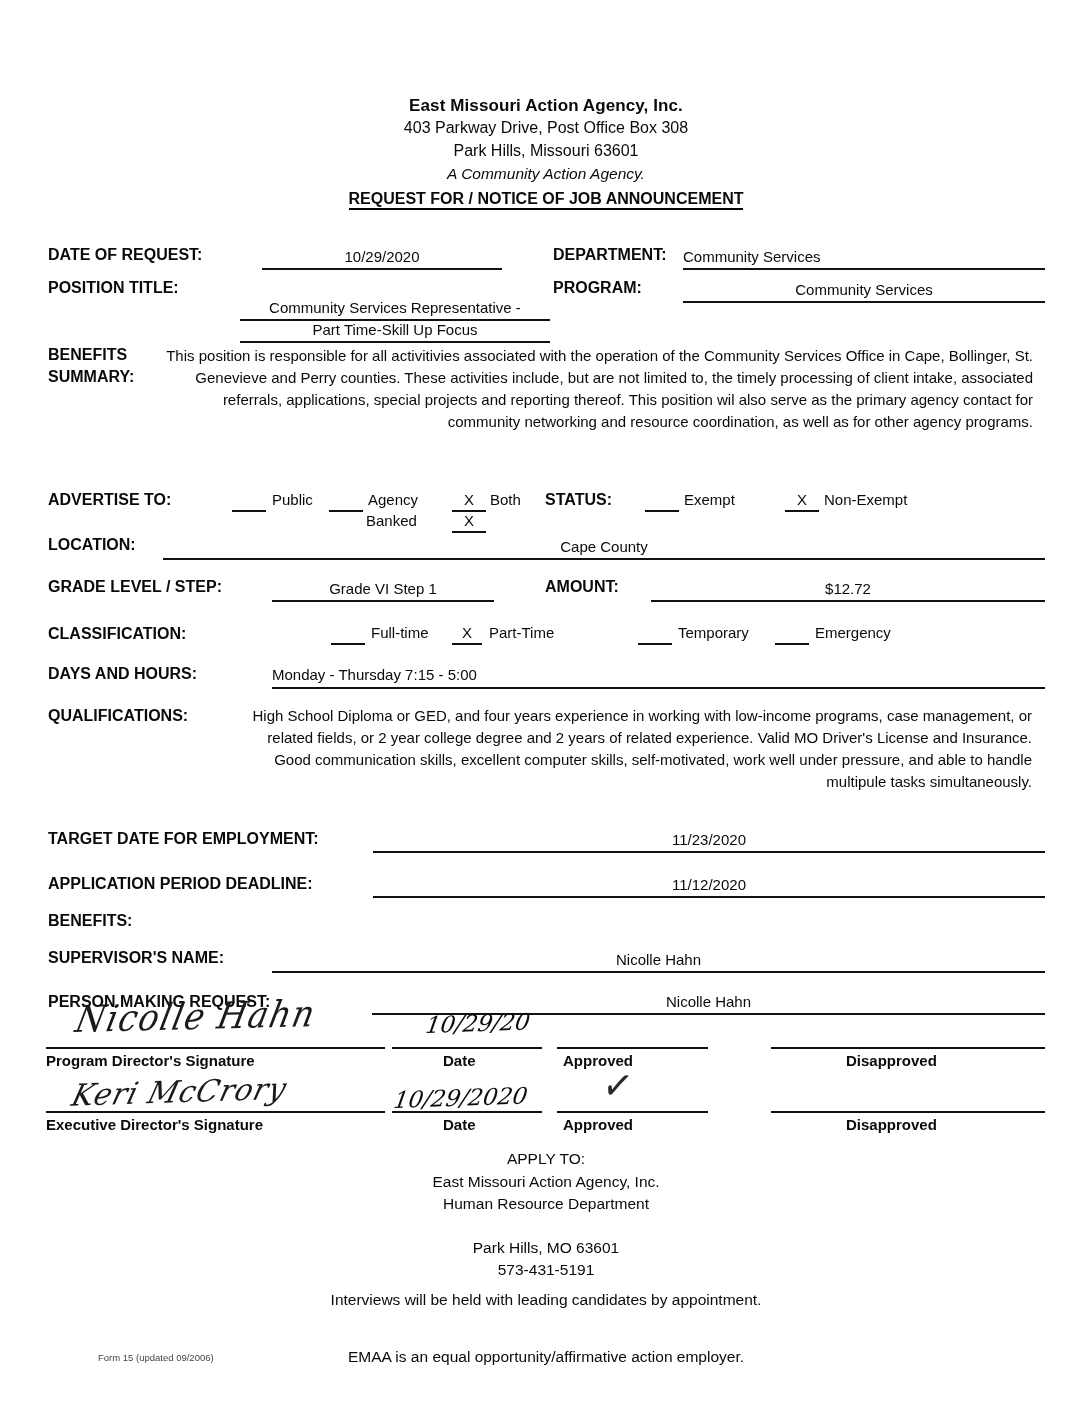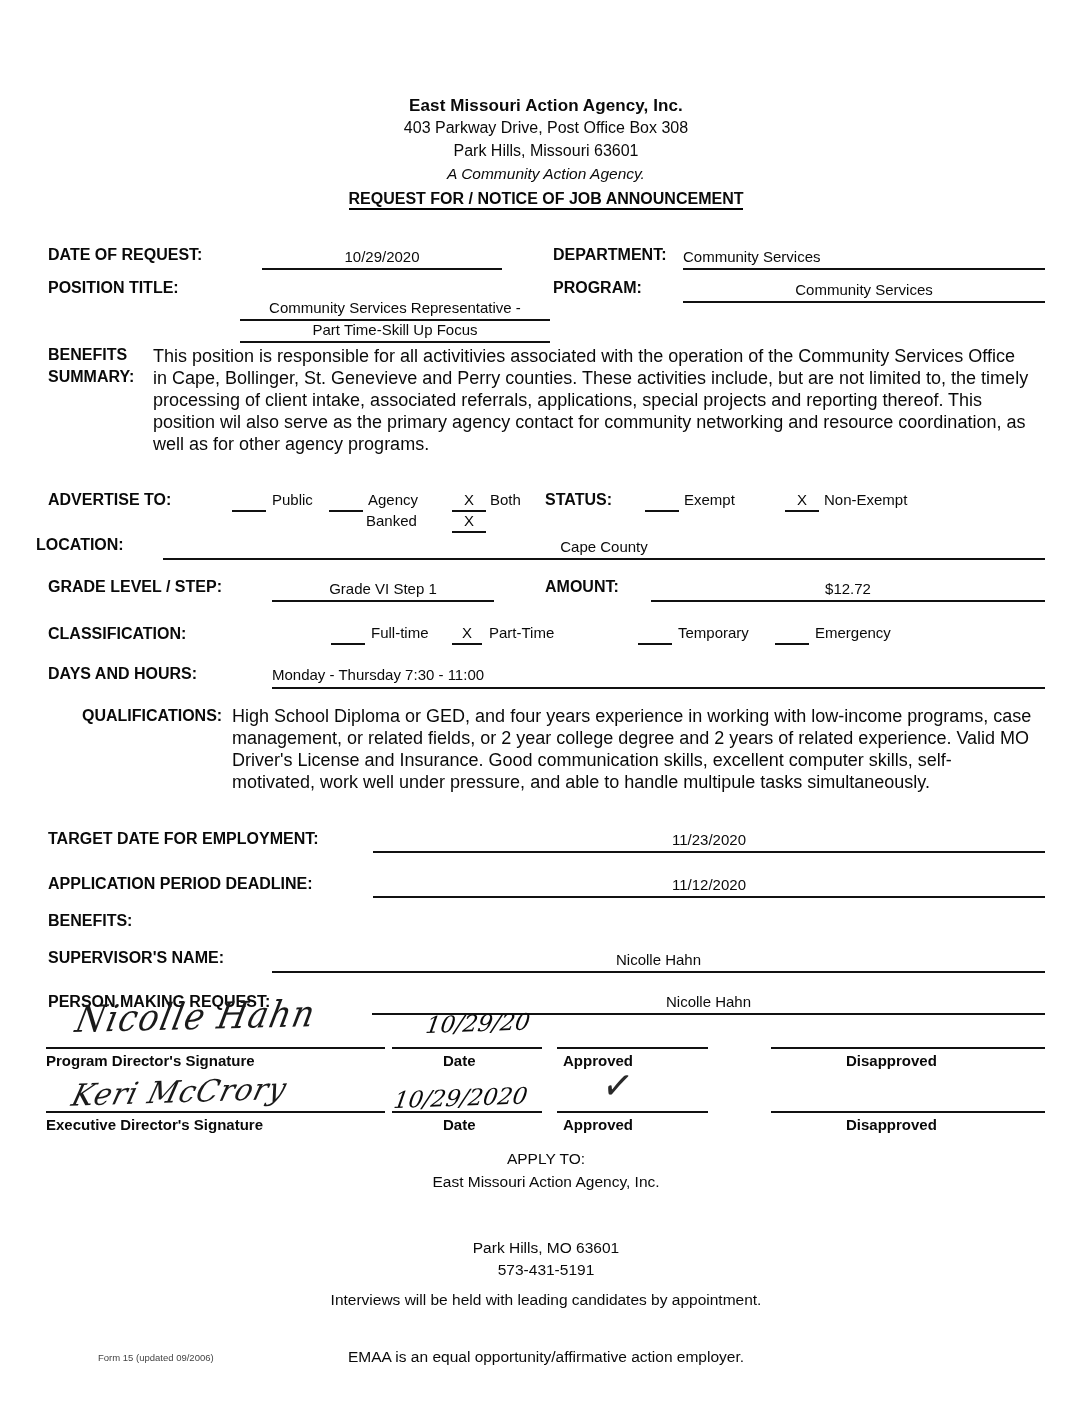--- a/index.html
+++ b/index.html
@@ -54,23 +54,23 @@
     white-space: nowrap;
   }
   .val.center { text-align: center; }
   .blank {
     position: absolute;
     border-bottom: 2px solid #111;
     height: 0;
   }
   .para {
     position: absolute;
-    font-size: 18px;
+    font-size: 15px;
     line-height: 22px;
-    text-align: left;
+    text-align: right;
   }
   .mark {
     position: absolute;
     font-size: 15px;
     text-align: center;
   }
 
   
   .sig {
     position: absolute;
@@ -178,21 +178,21 @@
 
   <div class="lbl" style="left:545px; top:491px;">STATUS:</div>
   <div class="mark" style="left:645px; top:491px; width:34px;"></div>
   <div class="blank" style="left:645px; top:510px; width:34px;"></div>
   <div class="val" style="left:684px; top:491px;">Exempt</div>
 
   <div class="mark" style="left:785px; top:491px; width:34px;">X</div>
   <div class="blank" style="left:785px; top:510px; width:34px;"></div>
   <div class="val" style="left:824px; top:491px;">Non-Exempt</div>
 
-  <div class="lbl" style="left:36px; top:536px;">LOCATION:</div>
+  <div class="lbl" style="left:48px; top:536px;">LOCATION:</div>
   <div class="val center" style="left:163px; top:538px; width:882px;">Cape County</div>
   <div class="blank" style="left:163px; top:558px; width:882px;"></div>
 
   <div class="lbl" style="left:48px; top:578px;">GRADE LEVEL / STEP:</div>
   <div class="val center" style="left:272px; top:580px; width:222px;">Grade VI Step 1</div>
   <div class="blank" style="left:272px; top:600px; width:222px;"></div>
 
   <div class="lbl" style="left:545px; top:578px;">AMOUNT:</div>
   <div class="val center" style="left:651px; top:580px; width:394px;">$12.72</div>
   <div class="blank" style="left:651px; top:600px; width:394px;"></div>
@@ -209,24 +209,24 @@
 
   <div class="mark" style="left:638px; top:624px; width:34px;"></div>
   <div class="blank" style="left:638px; top:643px; width:34px;"></div>
   <div class="val" style="left:678px; top:624px;">Temporary</div>
 
   <div class="mark" style="left:775px; top:624px; width:34px;"></div>
   <div class="blank" style="left:775px; top:643px; width:34px;"></div>
   <div class="val" style="left:815px; top:624px;">Emergency</div>
 
   <div class="lbl" style="left:48px; top:665px;">DAYS AND HOURS:</div>
-  <div class="val" style="left:272px; top:666px;">Monday - Thursday 7:30 - 11:00</div>
+  <div class="val" style="left:272px; top:666px;">Monday - Thursday 7:15 - 5:00</div>
   <div class="blank" style="left:272px; top:687px; width:773px;"></div>
 
-  <div class="lbl" style="left:48px; top:707px;margin-left:34px;">QUALIFICATIONS:</div>
+  <div class="lbl" style="left:48px; top:707px;">QUALIFICATIONS:</div>
   <div class="para" style="left:232px; top:705px; width:800px;">High School Diploma or GED, and four years experience in working with low-income programs, case management, or related fields, or 2 year college degree and 2 years of related experience.  Valid MO Driver's License and Insurance.  Good communication skills, excellent computer skills, self-motivated, work well under pressure, and able to handle multipule tasks simultaneously.</div>
 
   <div class="lbl" style="left:48px; top:830px;">TARGET DATE FOR EMPLOYMENT:</div>
   <div class="val center" style="left:373px; top:831px; width:672px;">11/23/2020</div>
   <div class="blank" style="left:373px; top:851px; width:672px;"></div>
 
   <div class="lbl" style="left:48px; top:875px;">APPLICATION PERIOD DEADLINE:</div>
   <div class="val center" style="left:373px; top:876px; width:672px;text-align:center;">11/12/2020</div>
   <div class="blank" style="left:373px; top:896px; width:672px;"></div>
 
@@ -263,20 +263,21 @@
   <div class="blank" style="left:557px; top:1111px; width:151px;"></div>
   <div class="blank" style="left:771px; top:1111px; width:274px;"></div>
 
   <div class="lbl" style="left:46px; top:1116px; font-size:15px;">Executive Director's Signature</div>
   <div class="lbl" style="left:443px; top:1116px; font-size:15px;">Date</div>
   <div class="lbl" style="left:563px; top:1116px; font-size:15px;">Approved</div>
   <div class="lbl" style="left:846px; top:1116px; font-size:15px;">Disapproved</div>
 
   <div class="foot-line" style="top:1150px;">APPLY TO:</div>
   <div class="foot-line" style="top:1173px;">East Missouri Action Agency, Inc.</div>
+  <div class="foot-line" style="top:1195px;">Human Resource Department</div>
   <div class="foot-line" style="top:1239px;">Park Hills, MO  63601</div>
   <div class="foot-line" style="top:1261px;">573-431-5191</div>
   <div class="foot-line" style="top:1291px;">Interviews will be held with leading candidates by appointment.</div>
 
   <div class="formno">Form 15 (updated 09/2006)</div>
   <div class="eeo">EMAA is an equal opportunity/affirmative action employer.</div>
 
 </div>
 
 </body></html>

